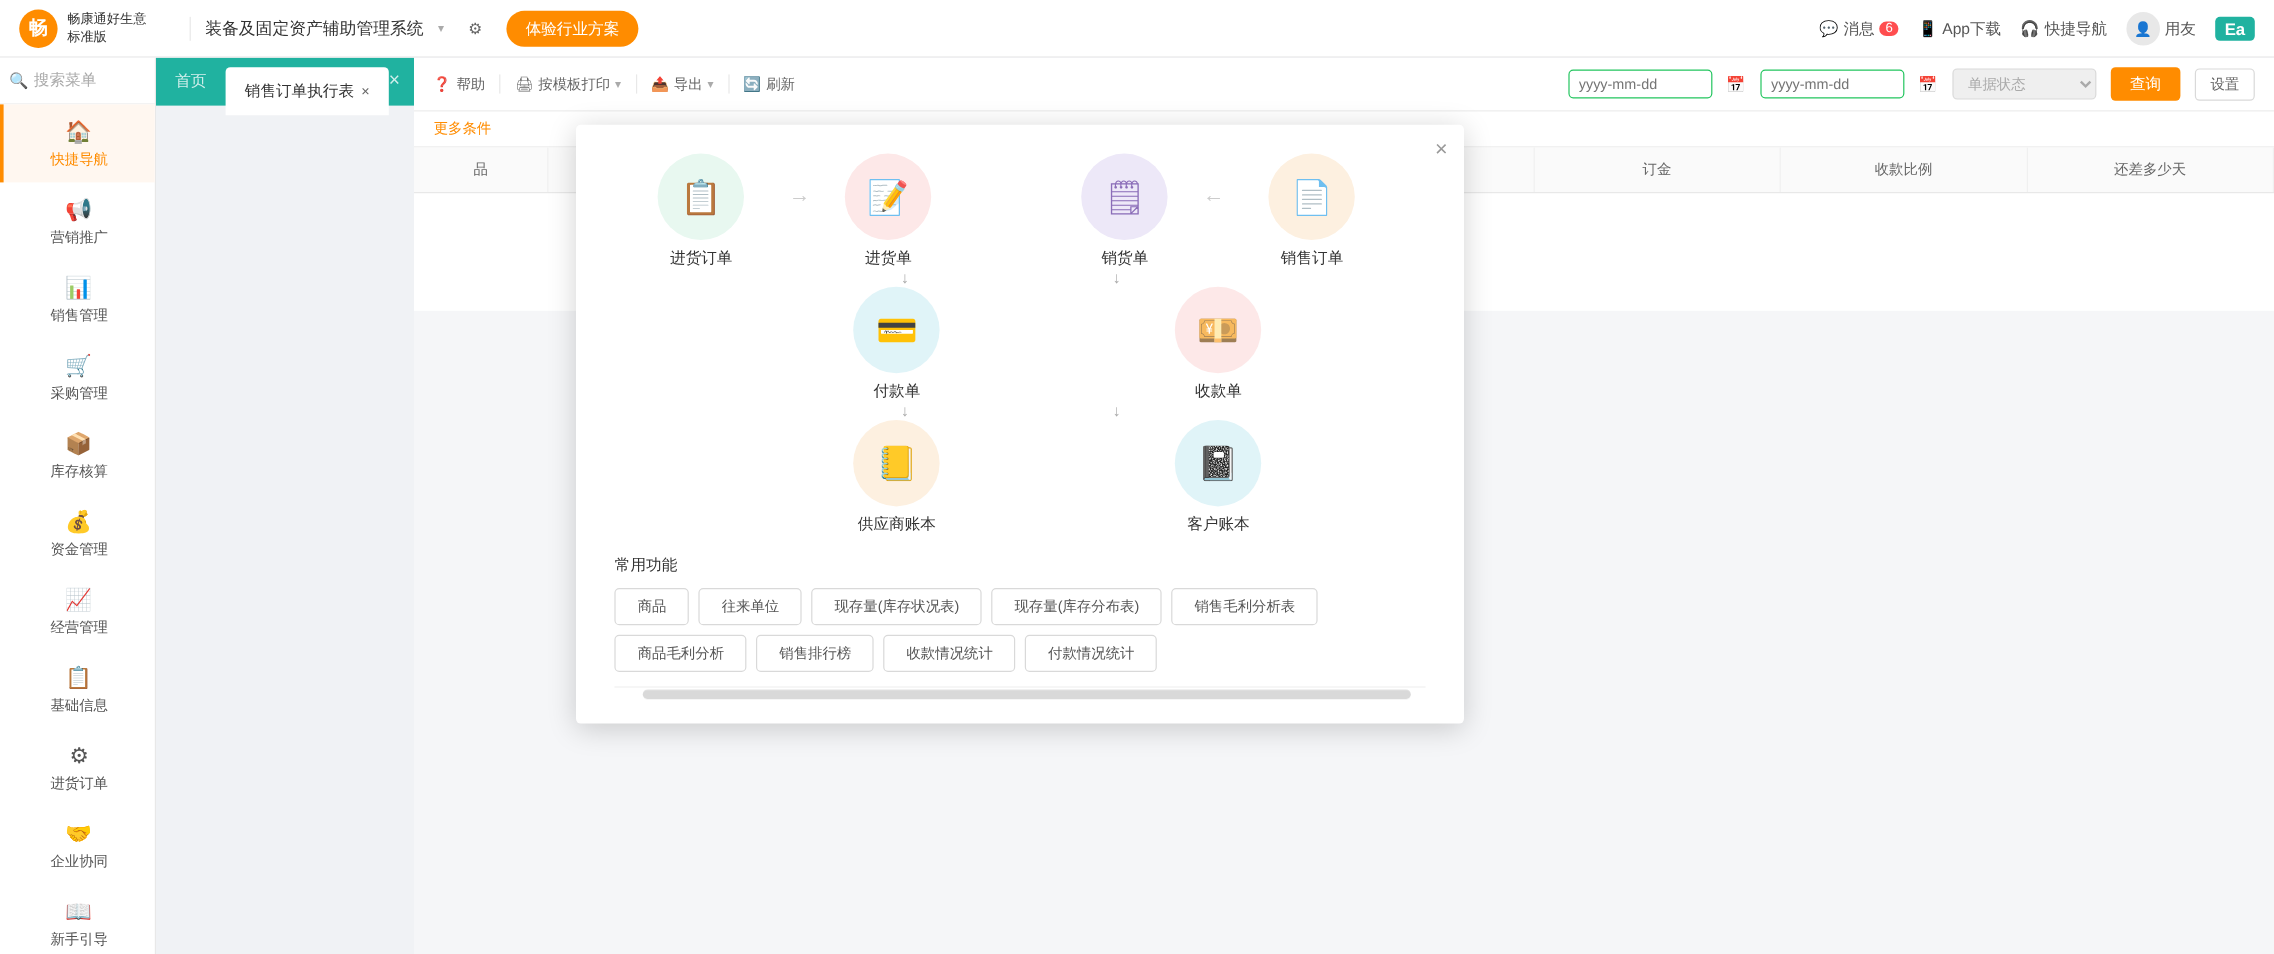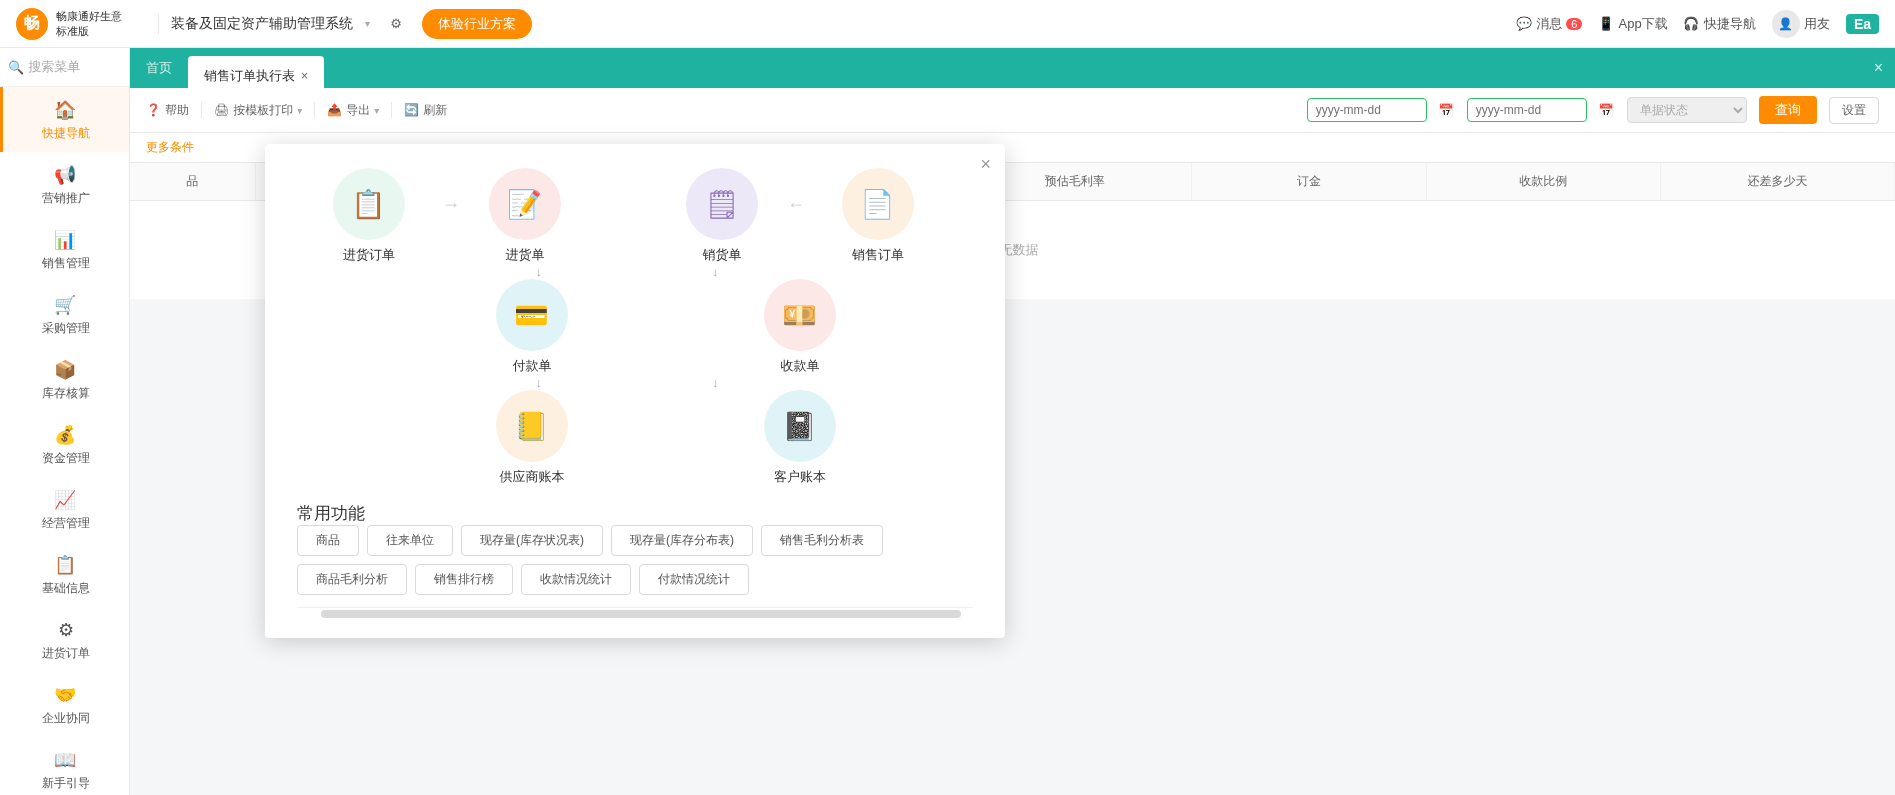--- a/index.html
+++ b/index.html
@@ -3,21 +3,21 @@
   <meta charset="utf-8">
   <style>
     * { box-sizing: border-box; margin: 0; padding: 0; }
     body { font-family: 'Microsoft YaHei', Arial, sans-serif; font-size: 13px; background: #f0f2f5; color: #333; overflow: hidden; }
 
     
     .app-container { display: flex; flex-direction: column; height: 795px; width: 1895px; }
     .top-bar { display: flex; align-items: center; height: 48px; background: #fff; border-bottom: 1px solid #e8e8e8; padding: 0 16px; gap: 12px; flex-shrink: 0; }
     .main-area { display: flex; flex: 1; overflow: hidden; }
     .sidebar { width: 130px; background: #fff; border-right: 1px solid #e8e8e8; display: flex; flex-direction: column; flex-shrink: 0; }
-    .content-area { flex: 1; display: flex; flex-direction: column; overflow: hidden; }
+    .content-area { flex: 1; display: flex; overflow: hidden; }
     .tab-bar { height: 40px; background: #20b2a0; display: flex; align-items: center; padding: 0 0; flex-shrink: 0; }
     .page-content { flex: 1; background: #f5f6f8; overflow: auto; position: relative; }
 
     
     .logo-area { display: flex; align-items: center; gap: 8px; width: 130px; flex-shrink: 0; }
     .logo-icon { width: 32px; height: 32px; background: #ff8c00; border-radius: 50%; display: flex; align-items: center; justify-content: center; color: white; font-size: 16px; font-weight: bold; }
     .logo-text { font-size: 11px; color: #333; line-height: 1.3; }
     .top-bar-divider { width: 1px; height: 20px; background: #e8e8e8; }
     .settings-icon { width: 28px; height: 28px; display: flex; align-items: center; justify-content: center; cursor: pointer; color: #666; }
     .try-btn { background: #ff8c00; color: white; border: none; border-radius: 16px; padding: 6px 16px; cursor: pointer; font-size: 13px; }
@@ -69,21 +69,21 @@
     .circle-red-light { background: #fde8e8; color: #e55; }
     .circle-purple { background: #ede8f8; color: #8b6db8; }
     .circle-orange { background: #fdf0e0; color: #e8882a; }
     .circle-blue { background: #e0f4f8; color: #33a8c7; }
     .circle-red { background: #fde8e8; color: #e55; }
     .circle-orange2 { background: #fdf0e0; color: #e8882a; }
     .circle-blue2 { background: #e0f4f8; color: #33a8c7; }
 
     
     .common-section { margin-top: 16px; }
-    .common-title { font-size: 17px; color: #333; font-weight: 500; }
+    .common-title { font-size: 13px; color: #333; margin-bottom: 10px; font-weight: 500; }
     .btn-grid { display: flex; flex-wrap: wrap; gap: 8px; }
     .func-btn { border: 1px solid #d9d9d9; background: #fff; padding: 6px 18px; border-radius: 4px; cursor: pointer; font-size: 12px; color: #555; white-space: nowrap; }
 
     
     .dialog-scroll { border-top: 1px solid #f0f0f0; margin-top: 12px; overflow-x: auto; }
     .dialog-scroll-inner { height: 12px; width: 700px; }
     .scroll-thumb { height: 8px; width: 640px; background: #d9d9d9; border-radius: 4px; margin: 2px 24px; }
 
     
     .dropdown-arrow { font-size: 10px; color: #aaa; cursor: pointer; }

